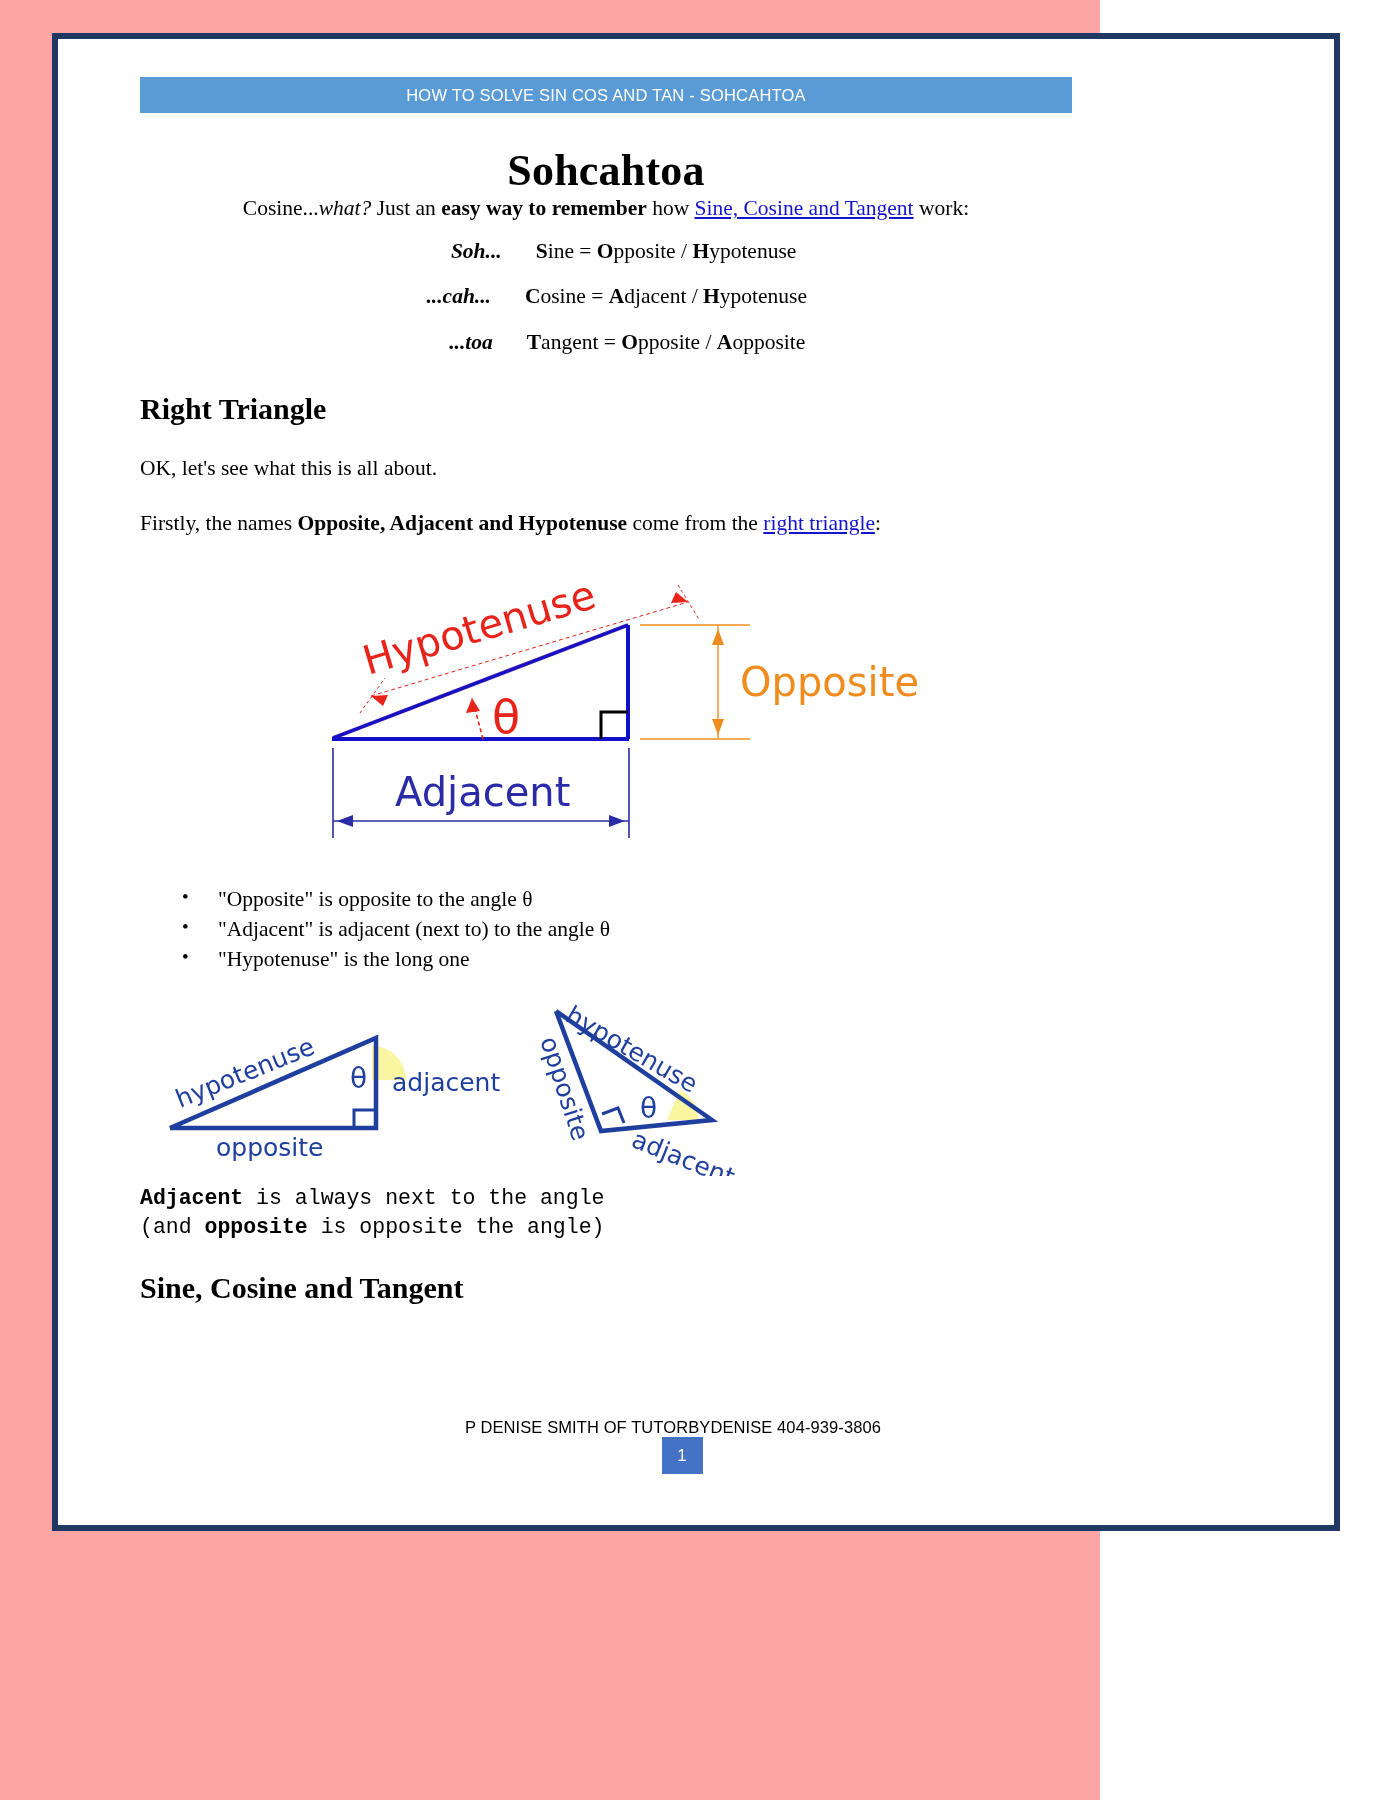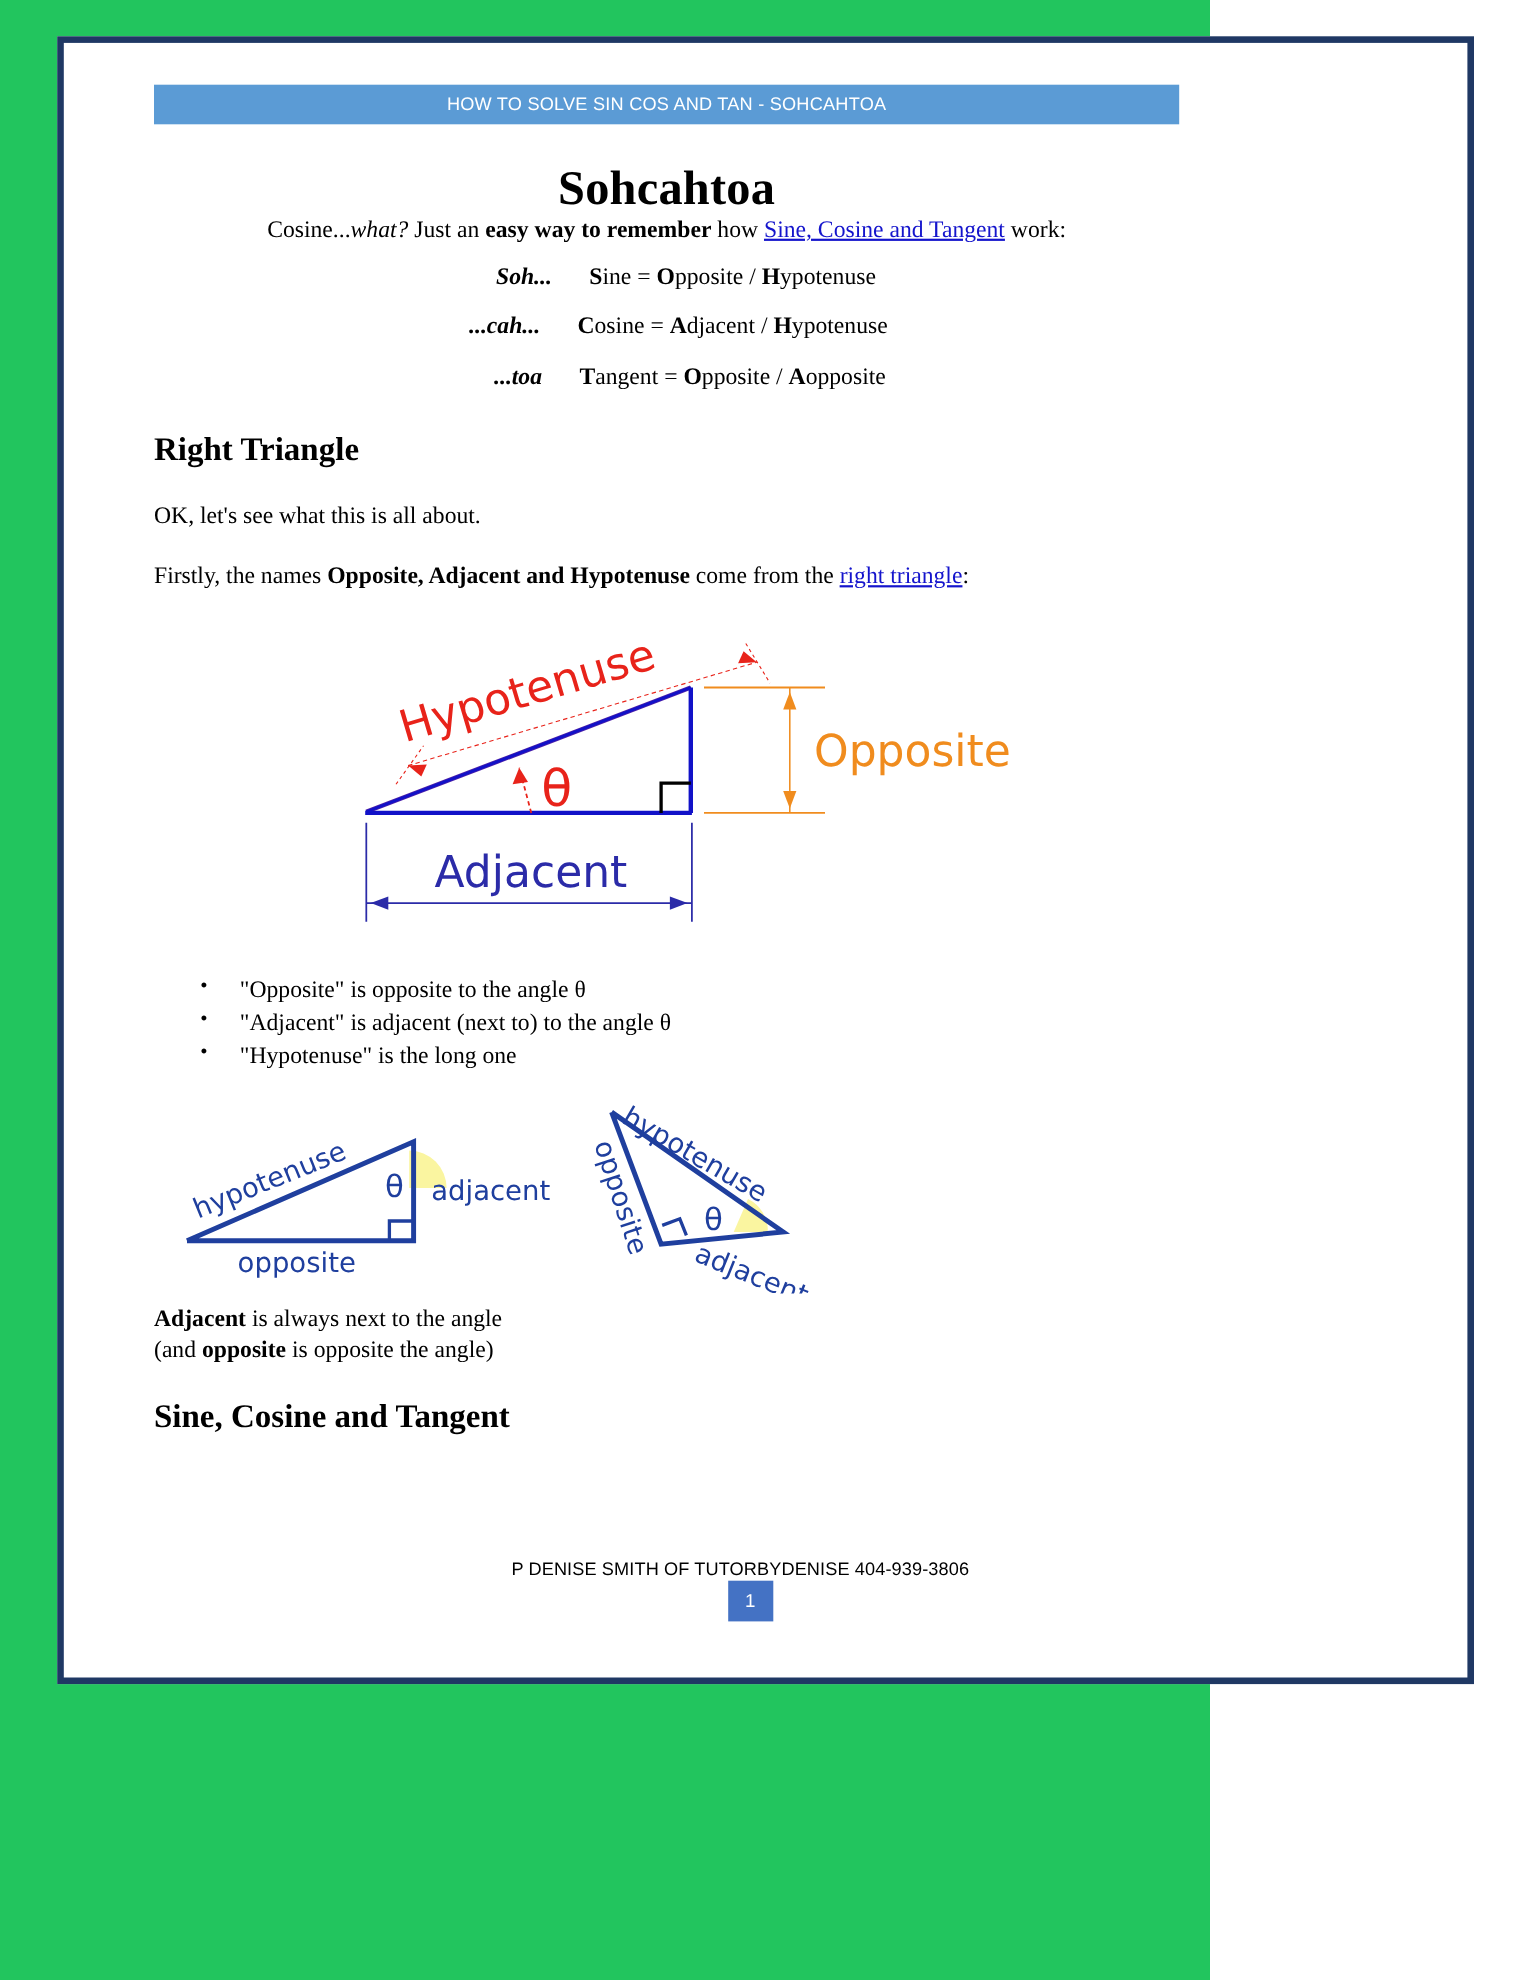--- a/index.html
+++ b/index.html
@@ -10,21 +10,21 @@
   body {
     width: 1391px; height: 1800px;
     font-family: "Liberation Serif", "DejaVu Serif", serif;
     overflow: hidden;
   }
 
   
   #page {
     position: relative;
     width: 1100px; height: 1800px;
-    background: #22c55e;
+    background: #fca5a5;
   }
   #border-outer {
     position: absolute;
     left: 52px; top: 33px;
     width: 1288px; height: 1498px;
     border: 6px solid #1F3864;
     background: #ffffff;
   }
 
   
@@ -135,20 +135,21 @@
     margin-top: 22px;
     width: 932px;
     height: 180px;
     position: relative;
   }
 
   .caption-block {
     margin-top: 8px;
     font-size: 21.5px;
     line-height: 1.32;
+    font-family: Liberation Mono, monospace;
   }
 
   h2.section2 {
     font-size: 30px;
     font-weight: bold;
     margin: 30px 0 0 0;
   }
 
   
   #footer {

